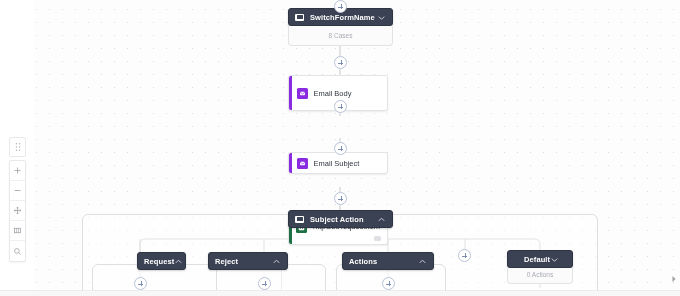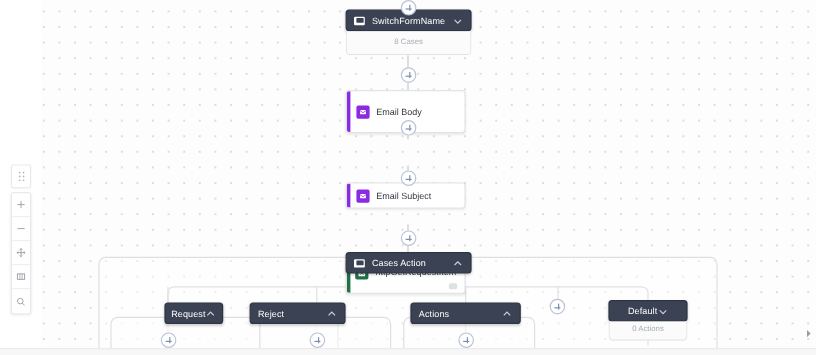--- a/index.html
+++ b/index.html
@@ -46,26 +46,25 @@
 
   
   .hdr {
     display: flex; align-items: center;
     height: 18px;
     background: #3b4253;
     border: 1px solid #2e3442;
     border-radius: 3px;
     color: #ffffff;
     font-size: 7.5px;
-    font-weight: normal;
+    font-weight: bold;
     padding: 0 6px;
     letter-spacing: .1px;
     box-shadow: 0 1px 2px rgba(0,0,0,.18);
     white-space: nowrap;
-    justify-content: center;
   }
   .hdr .sq {
     width: 9px; height: 7px;
     background: #ffffff;
     border-radius: 1px;
     margin-right: 6px;
     flex: none;
     position: relative;
   }
   .hdr .sq::after {
@@ -280,21 +279,21 @@
         </svg>
     </span>
     <span class="ctext">httpGetRequestItem</span>
     <span class="badge"></span>
   </div>
   <div class="plus" style="left:334px; top:192px;"></div>
 
   <div class="node" style="left:288px; top:210px; width:105px;">
     <div class="hdr">
       <span class="sq"></span>
-      <span class="lbl">Cases Action</span>
+      <span class="lbl">Subject Action</span>
       <span class="chev">
         <svg viewBox="0 0 10 10">
             <path d="M2 6.5 L5 3.5 L8 6.5" stroke="#ffffff" stroke-width="1.1" fill="none"></path>
           </svg>
       </span>
     </div>
   </div>
 
   <div class="node" style="left:94px; top:252px; width:92px;padding-left:43px;">
     <div class="hdr">

